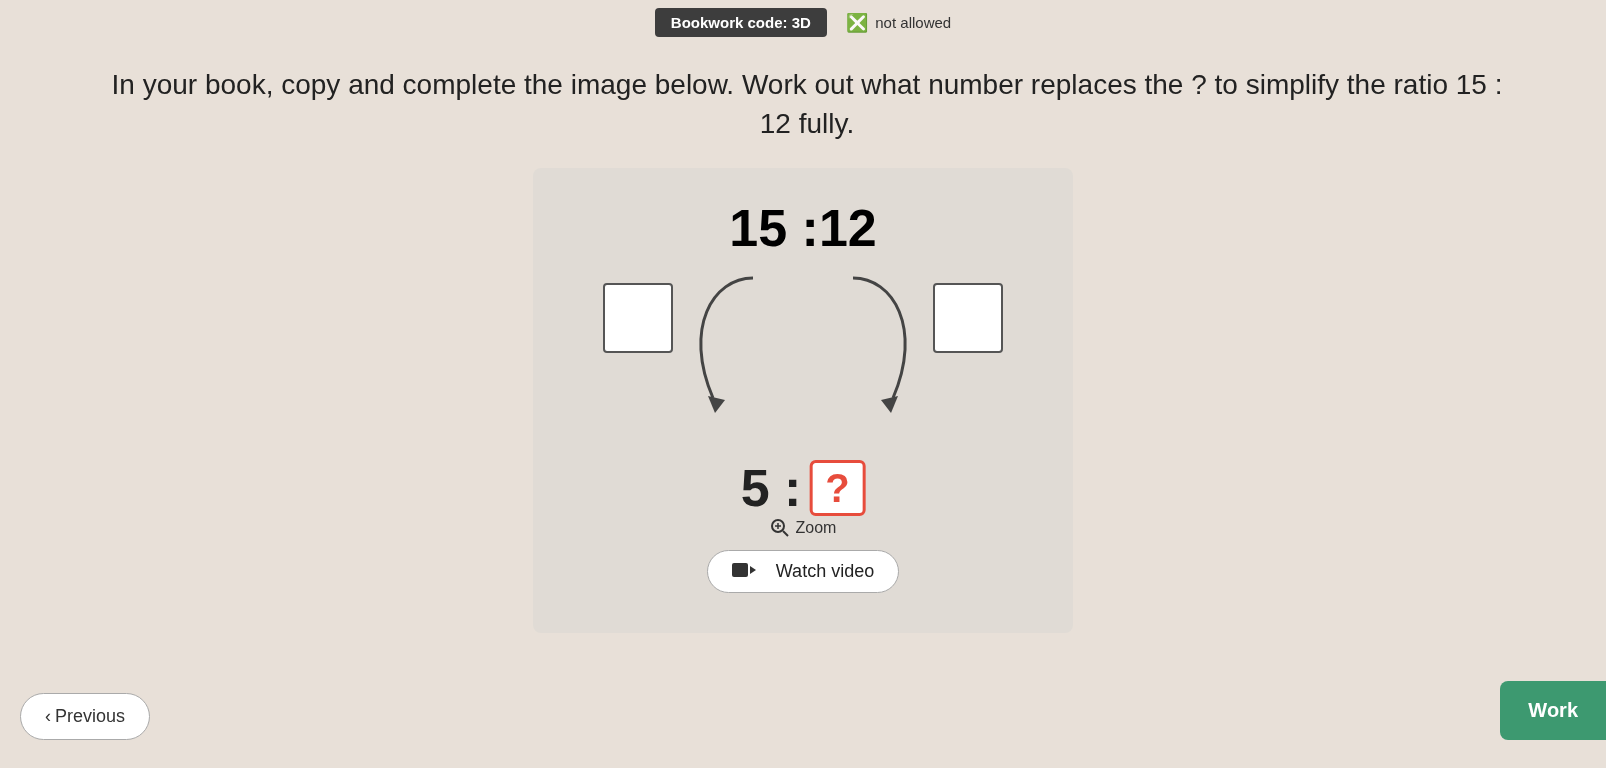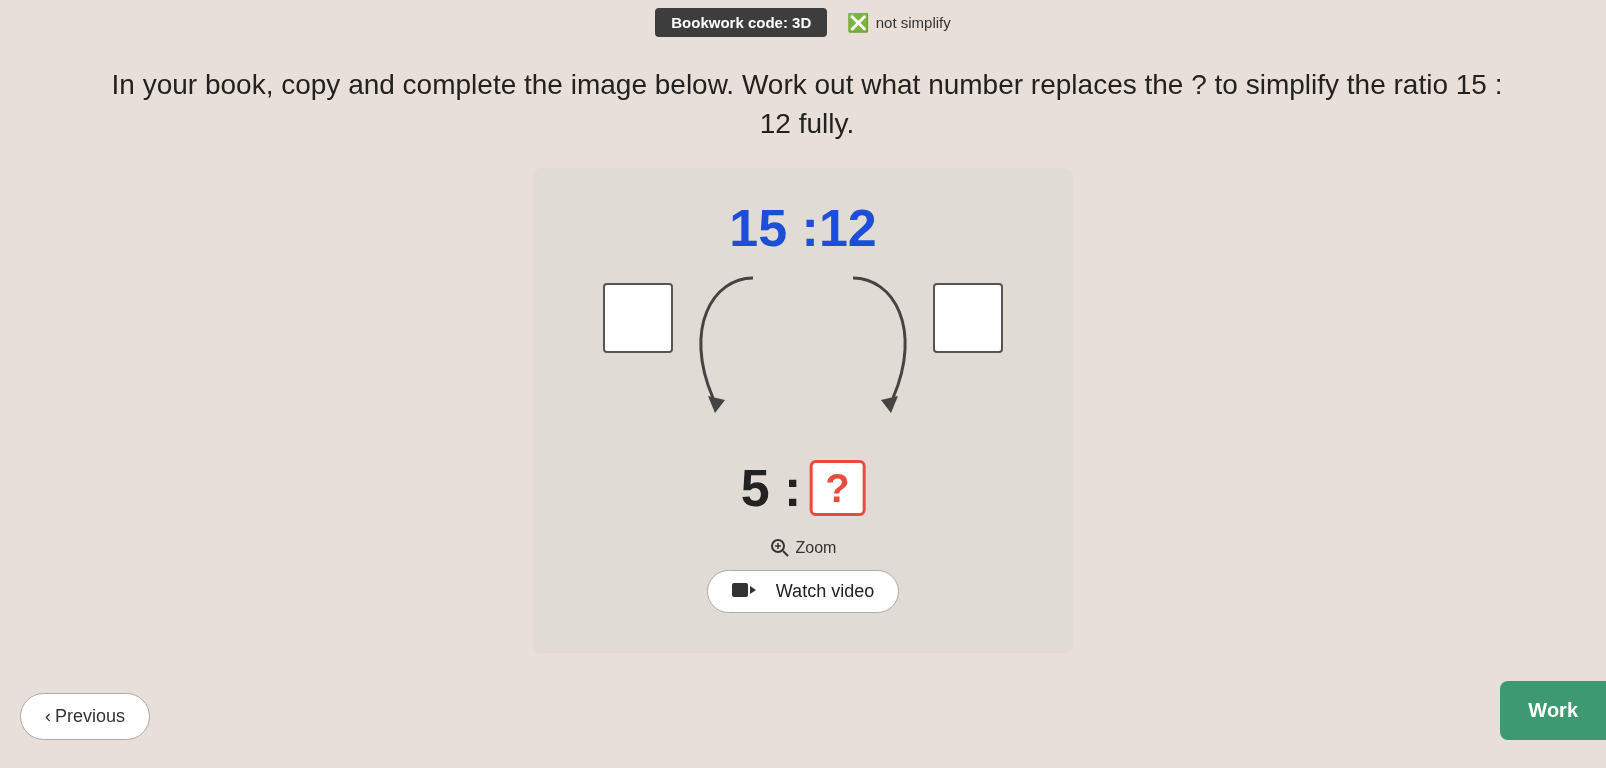--- a/index.html
+++ b/index.html
@@ -84,21 +84,21 @@
       width: 420px;
       height: 320px;
       display: flex;
       flex-direction: column;
       align-items: center;
     }
 
     .top-ratio {
       font-size: 52px;
       font-weight: bold;
-      color: #1d4ed8;
+      color: #000000;
       margin-bottom: 0;
       position: absolute;
       top: 0;
       left: 50%;
       transform: translateX(-50%);
       white-space: nowrap;
     }
 
     
     .left-box {
@@ -160,21 +160,20 @@
       left: 50%;
       transform: translateX(-50%);
     }
 
     
     .bottom-controls {
       display: flex;
       flex-direction: column;
       align-items: center;
       gap: 12px;
-      margin-top: 20px;
     }
 
     .zoom-btn {
       display: flex;
       align-items: center;
       gap: 6px;
       font-size: 16px;
       color: #333;
       cursor: pointer;
       background: none;
@@ -226,21 +225,21 @@
       cursor: pointer;
     }
   </style>
 </head>
 <body>
 
 <div class="top-bar">
   <span class="bookwork-badge">Bookwork code: 3D</span>
   <div class="not-allowed">
     <span class="not-allowed-icon">❎</span>
-    <span>not simplify</span>
+    <span>not allowed</span>
   </div>
 </div>
 
 <div class="question-area">
   <div class="question-text">In your book, copy and complete the image below. Work out what number replaces the ? to simplify the ratio 15 : 12 fully.</div>
 </div>
 
 <div class="diagram-container">
   <div class="diagram-box">
     <div class="ratio-diagram">

